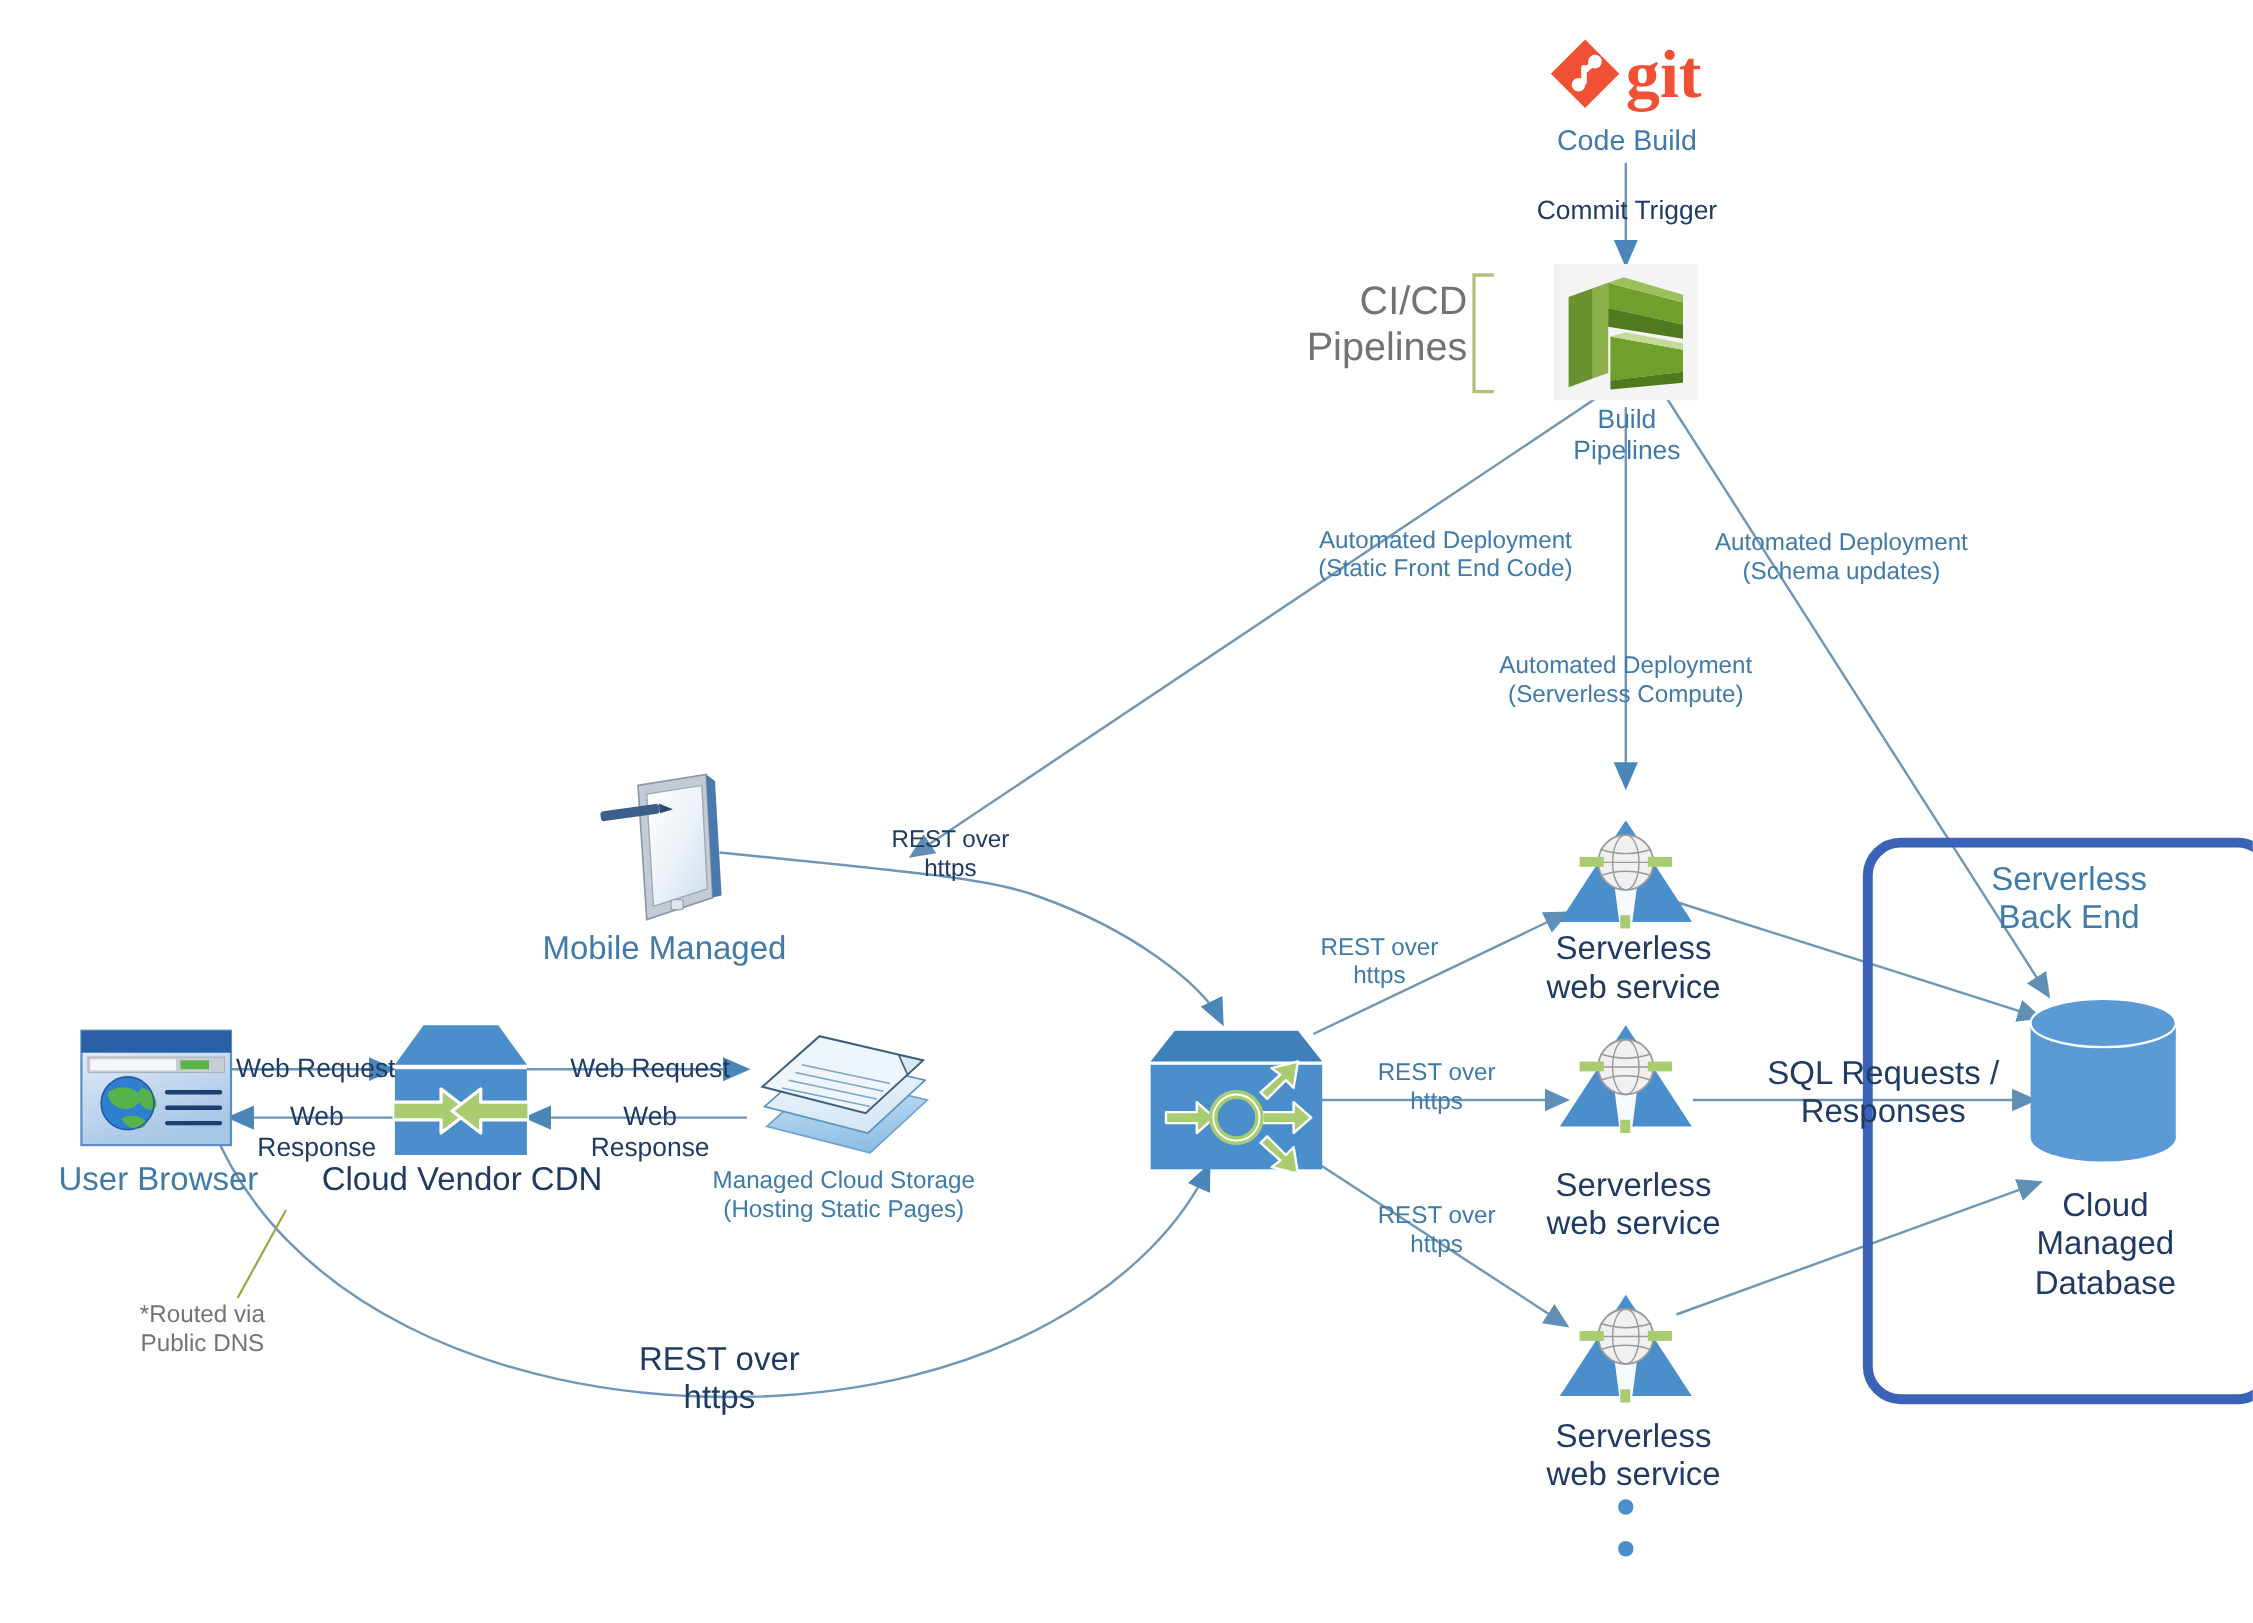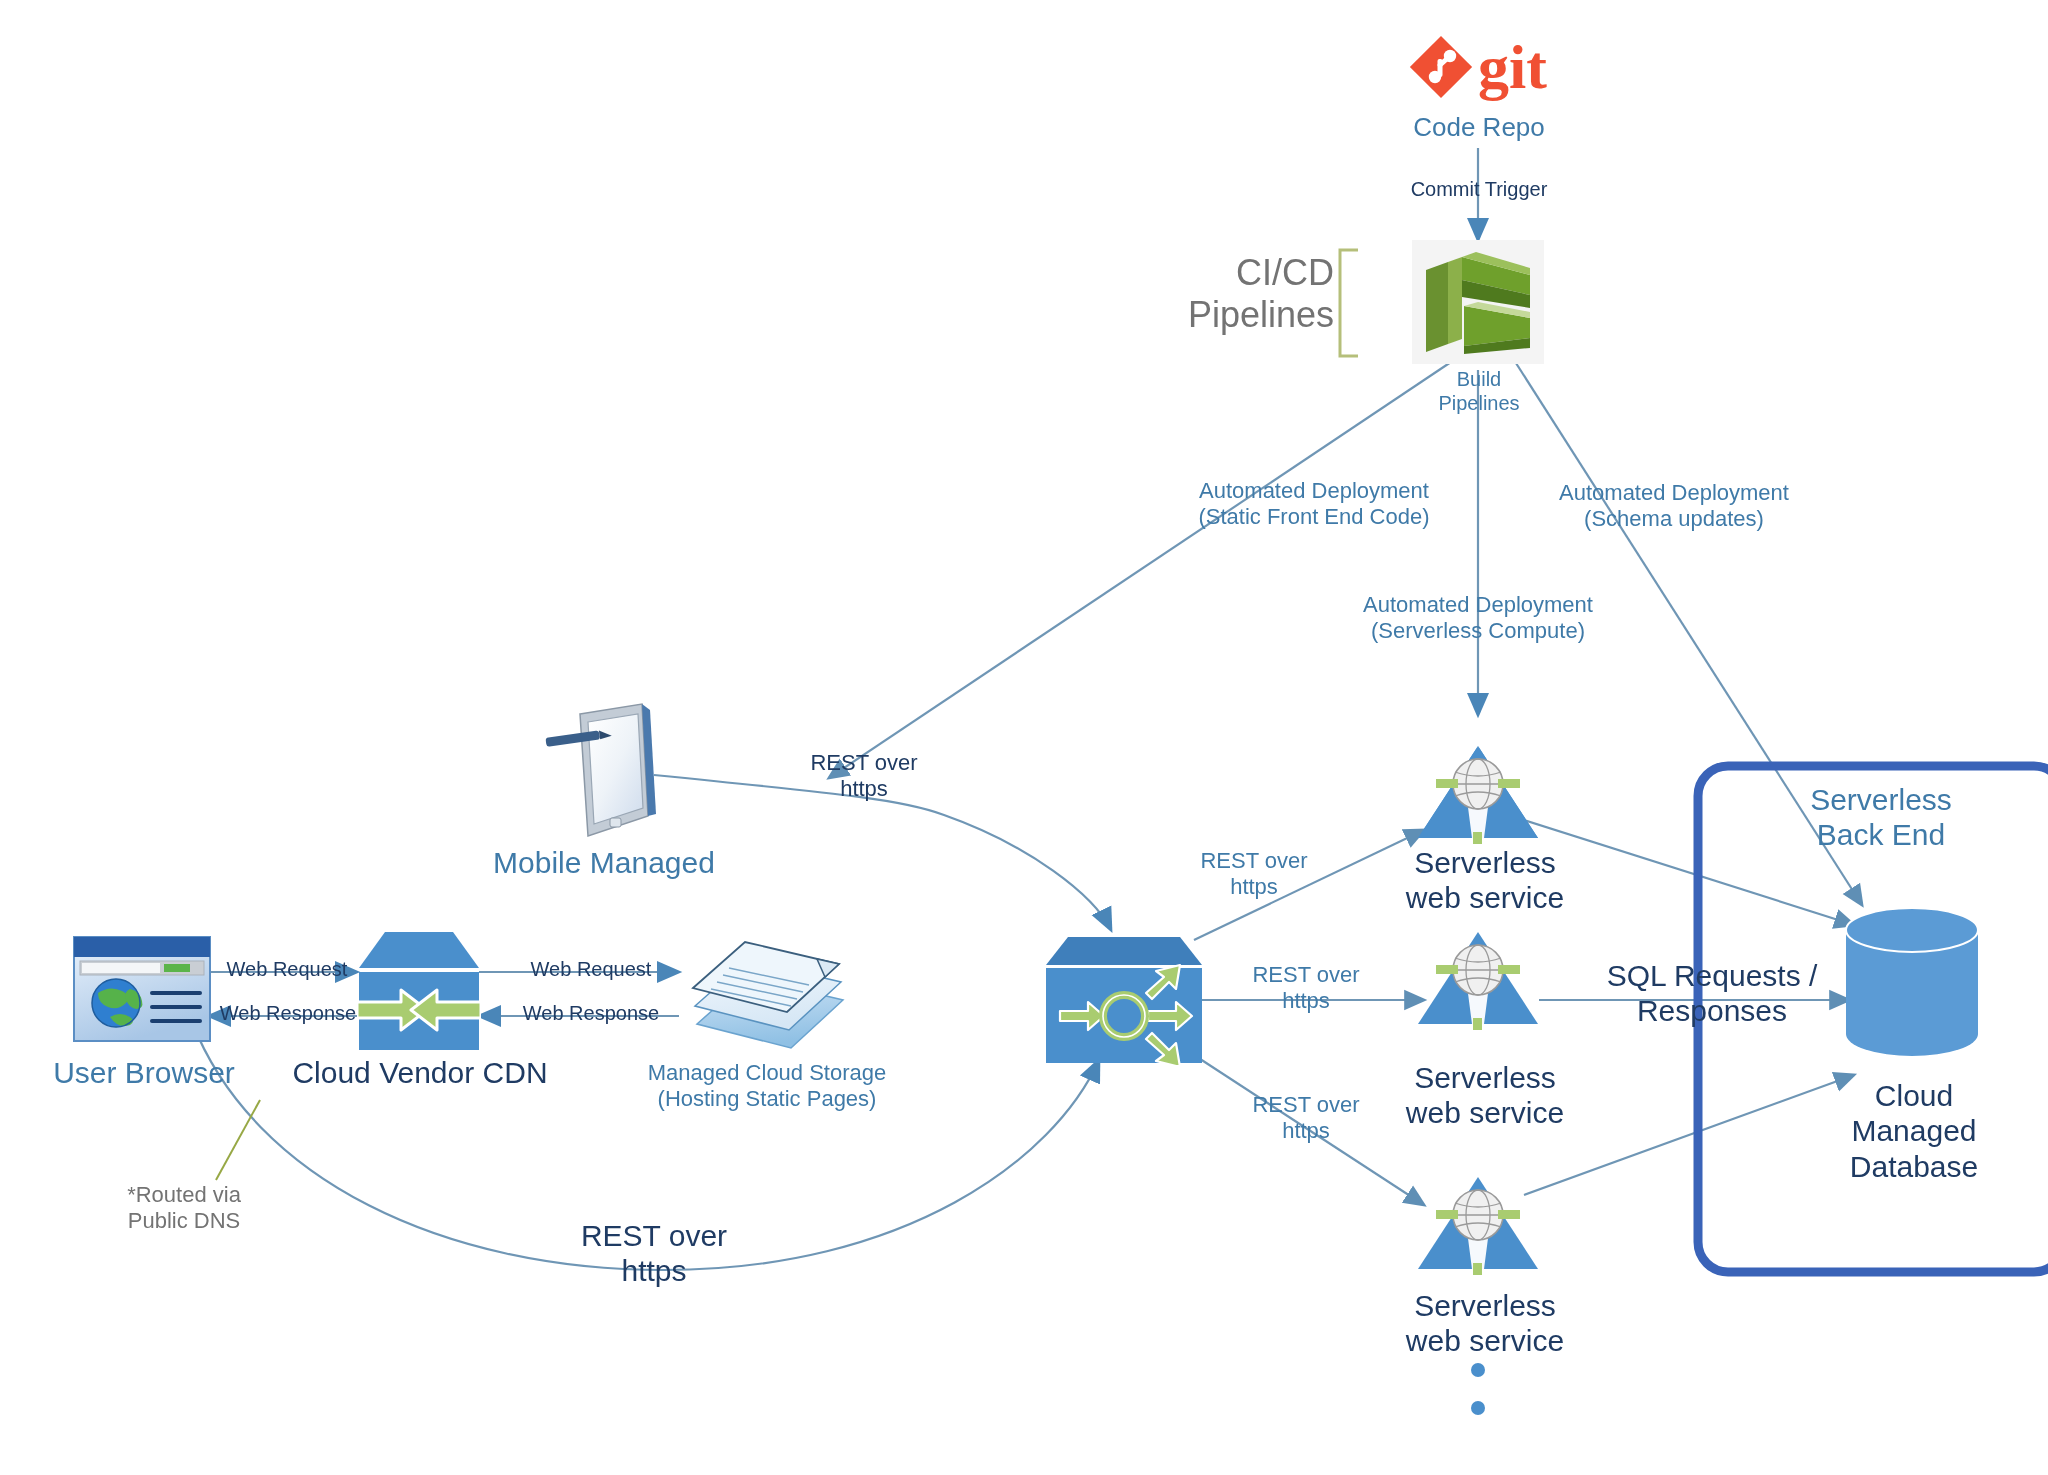--- a/index.html
+++ b/index.html
@@ -10,21 +10,21 @@
   }
   #stage{position:absolute;left:0;top:0;width:2048px;height:1121px;background:#fff;margin-left:24px;}
   svg.layer{position:absolute;left:0;top:0;width:2048px;height:1475px;}
   .lbl{position:absolute;text-align:center;line-height:1.18;white-space:pre-line;}
   .lbl-blue{color:#3f7aa8;}
   .lbl-navy{color:#1f3b63;}
   .lbl-green{color:#737373;}
   .t-big{font-size:30px;}
   .t-mid{font-size:26px;}
   .t-sm{font-size:22px;}
-  .t-xs{font-size:20px;}
+  .t-xs{font-size:24px;}
   .t-cicd{font-size:36px;}
   .node{position:absolute;}
 </style>
 </head>
 <body>
 
 <div id="stage">
 
   <svg class="layer" viewBox="0 0 2048 1475">
     <defs>
@@ -239,21 +239,21 @@
   <svg class="node" style="left:1444px;top:1360px;width:20px;height:64px" viewBox="0 0 20 64">
     <circle cx="10" cy="10" r="7" fill="#4a8fcc"></circle>
     <circle cx="10" cy="48" r="7" fill="#4a8fcc"></circle>
   </svg>
 
   <svg class="node" style="left:1818px;top:908px;width:140px;height:150px" viewBox="0 0 140 150">
     <path d="M4,22 L4,126 a66,22 0 0 0 132,0 L136,22 z" fill="#5b9bd5"></path>
     <ellipse cx="70" cy="22" rx="66" ry="22" fill="#5b9bd5" stroke="#ffffff" stroke-width="2"></ellipse>
   </svg>
 
-  <div class="lbl lbl-blue t-mid" style="left:1380px;top:112px;width:150px;">Code Repo</div>
+  <div class="lbl lbl-blue t-mid" style="left:1380px;top:112px;width:150px;">Code Build</div>
 
   <div class="lbl lbl-navy t-xs" style="left:1360px;top:178px;width:190px;">Commit Trigger</div>
 
   <div class="lbl lbl-green t-cicd" style="left:1135px;top:252px;width:175px;text-align:right;">CI/CD
 Pipelines</div>
 
   <div class="lbl lbl-blue t-xs" style="left:1385px;top:368px;width:140px;">Build
 Pipelines</div>
 
   <div class="lbl lbl-blue t-sm" style="left:1090px;top:478px;width:400px;">Automated Deployment

